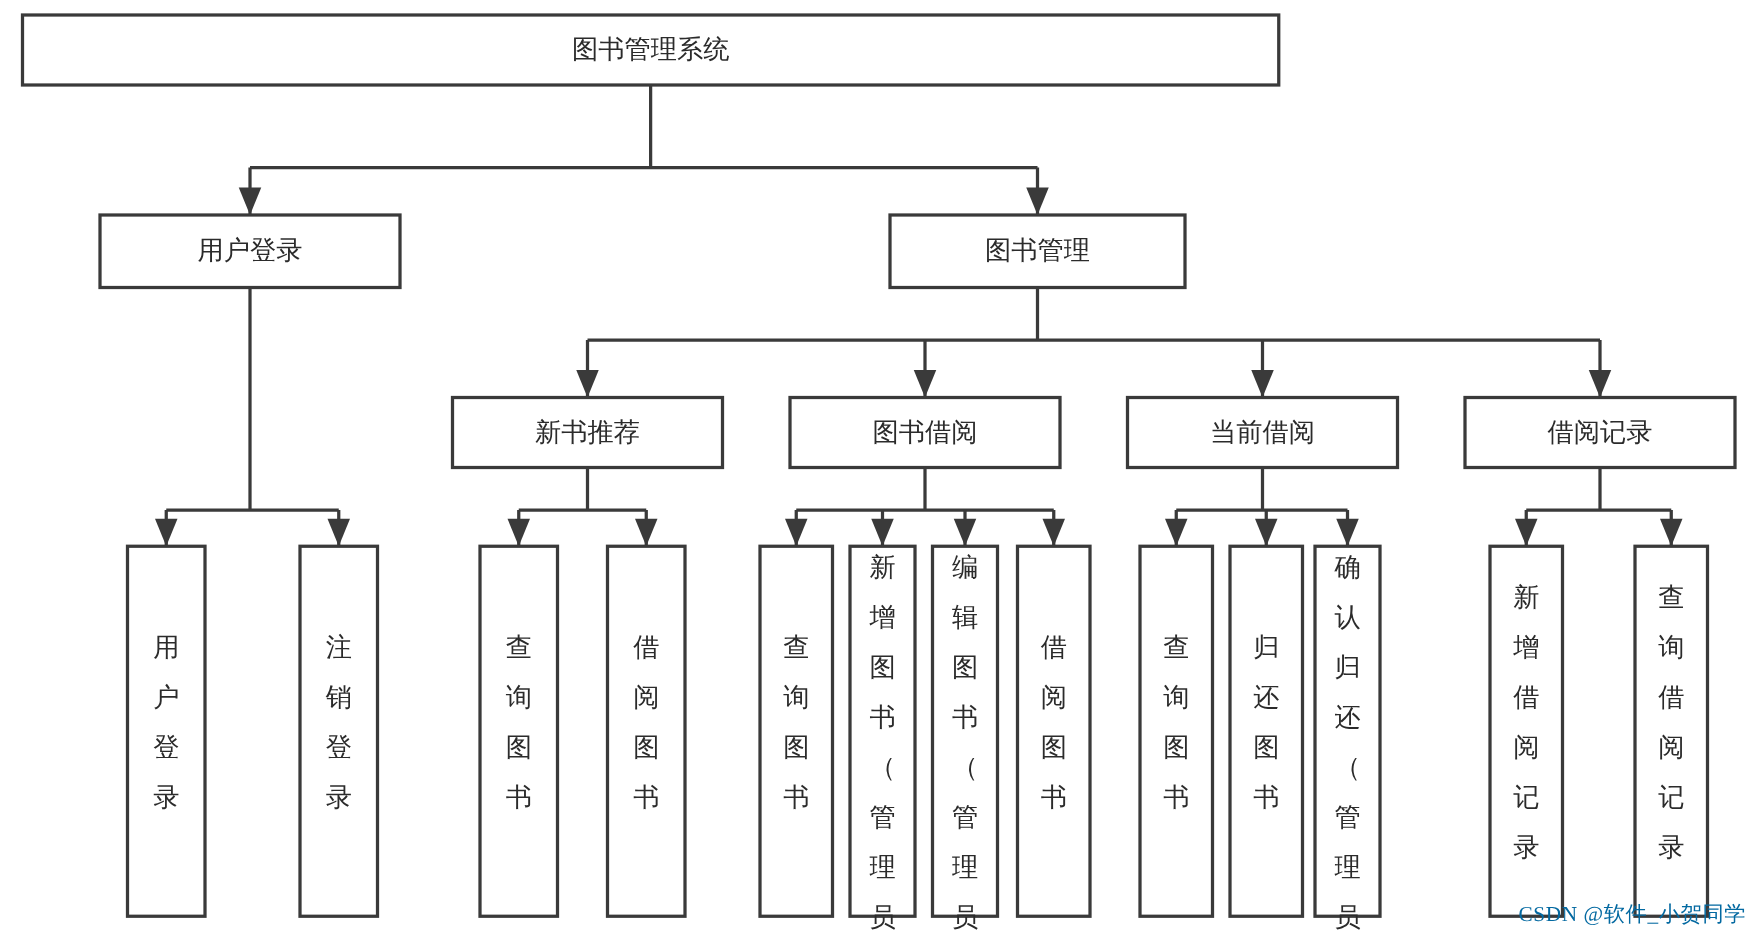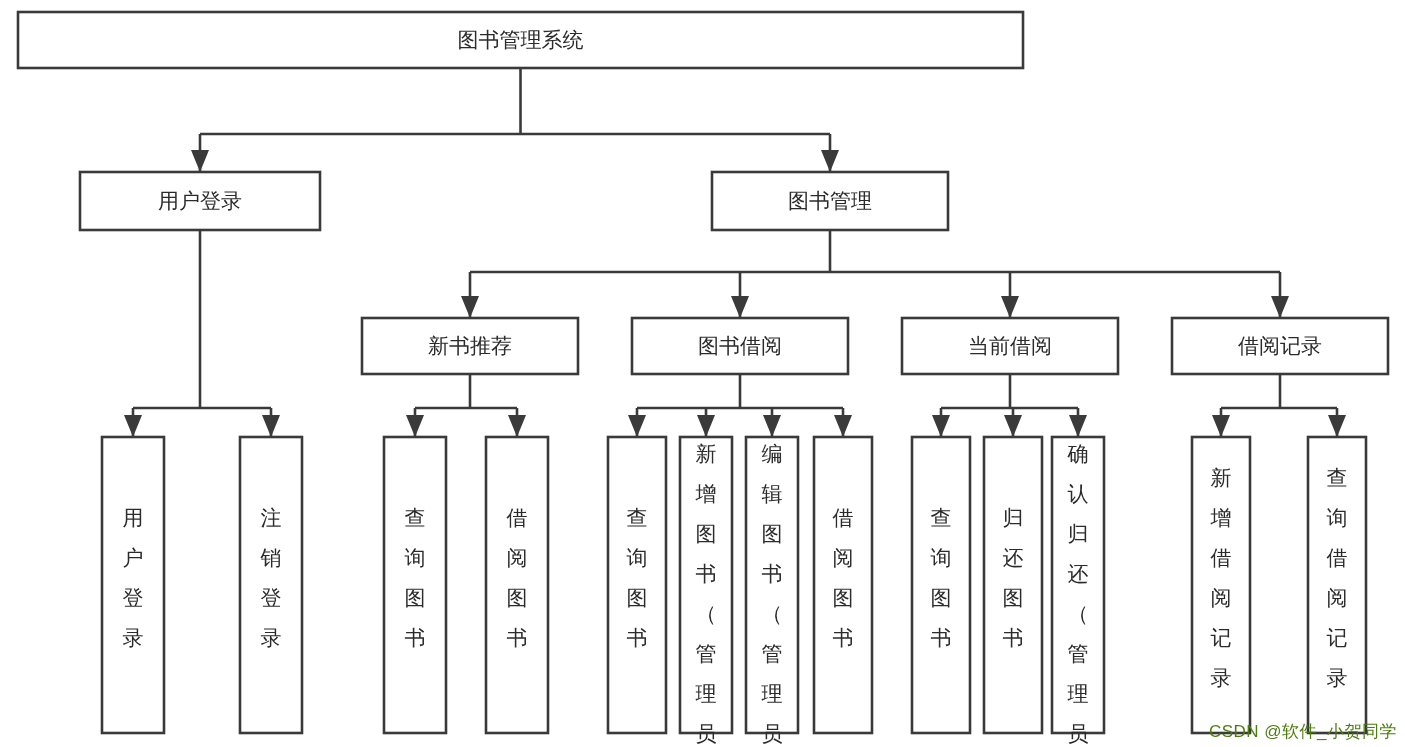--- a/index.html
+++ b/index.html
@@ -51,23 +51,23 @@
   .node-label-vertical {
     fill: #2b2b2b;
     font-family: "Liberation Sans", "DejaVu Sans", sans-serif;
     font-size: 21px;
     text-anchor: middle;
   }
   .watermark-text {
     position: absolute;
     right: 8px;
     bottom: 4px;
-    font-family: Liberation Sans, sans-serif;
+    font-family: Liberation Serif, serif;
     font-size: 17px;
-    color: #4d7c0f;
+    color: #0369a1;
     white-space: nowrap;
     letter-spacing: 0.5px;
     user-select: none;
   }
 </style>
 </head>
 <body>
 
 <div id="diagram-root">
   <svg class="diagram-canvas" viewBox="0 0 1405 747">

